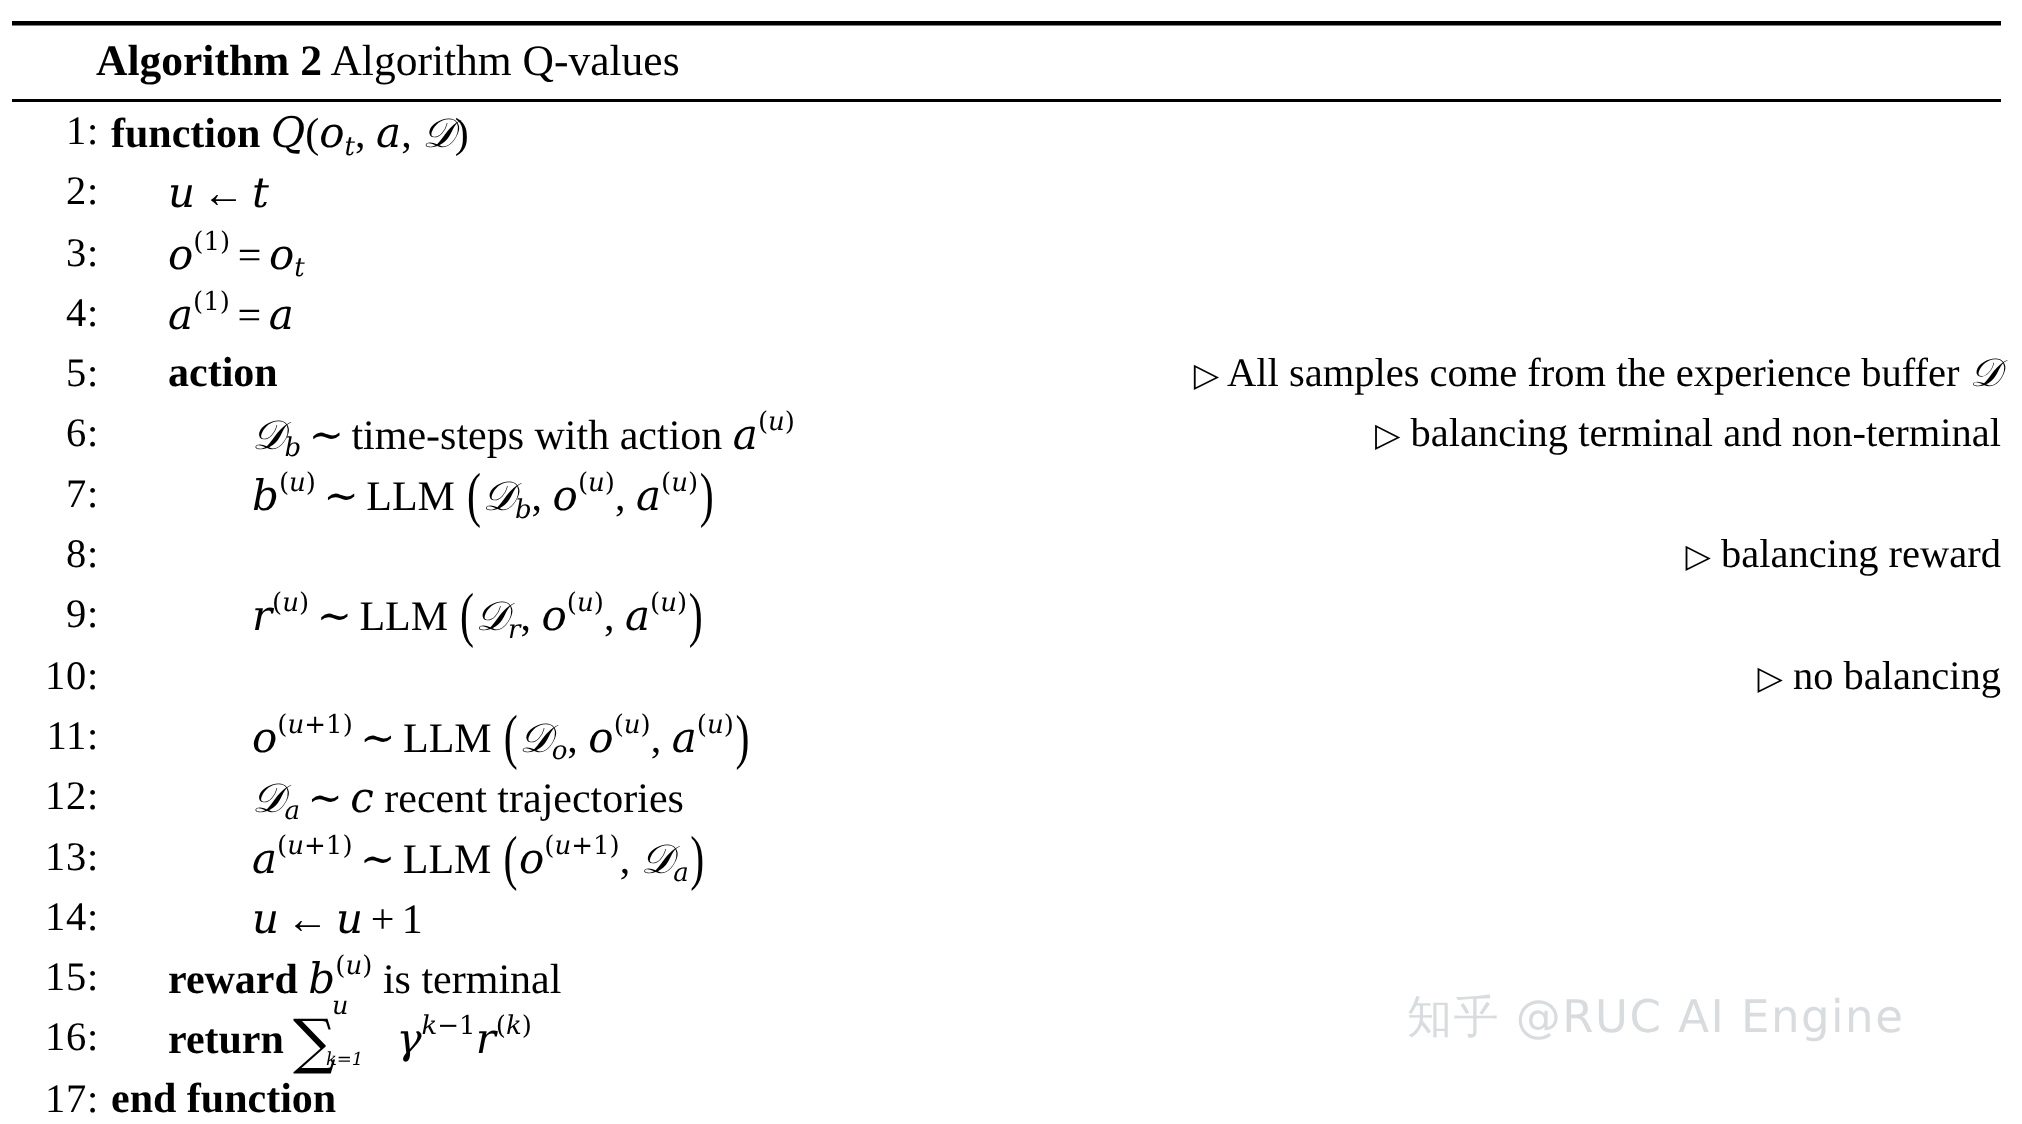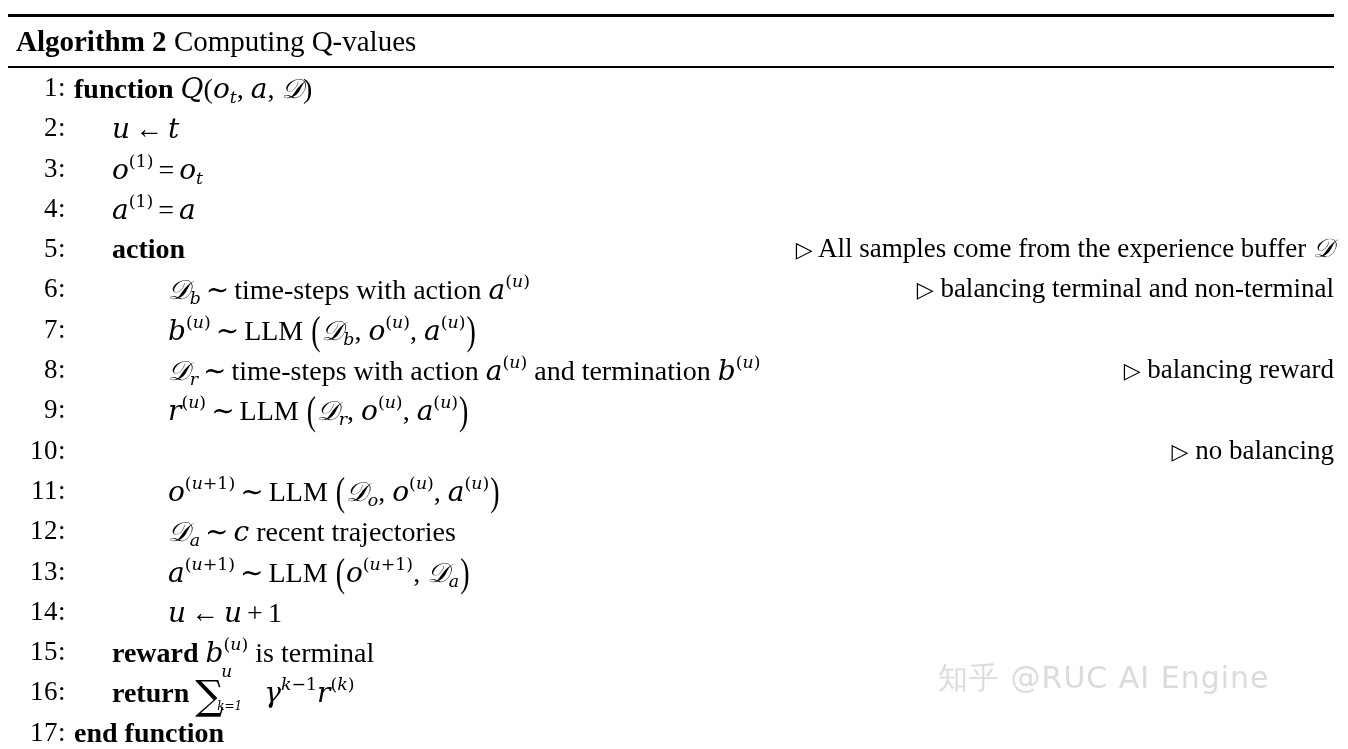--- a/index.html
+++ b/index.html
@@ -32,21 +32,21 @@
   .rule-top    { height: 3px; margin-top: 14px; }
   .rule-mid    { height: 2px; }
 
   
   .algo-title {
     font-size: 29px;
     line-height: 44px;
     padding: 2px 0 3px 8px;
     white-space: nowrap;
   }
-  .algo-title .kw { font-weight: bold; }
+  .algo-title .kw { font-weight: bold; margin-left: 48px; }
 
   
   .algo-body {
     padding-top: 4px;
   }
 
   .line {
     position: relative;
     height: 40.3px;
     white-space: nowrap;
@@ -156,21 +156,21 @@
 </style>
 </head>
 <body>
 
 <div id="algo">
 
   <div class="rule rule-top"></div>
 
   <div class="algo-title">
     <span class="kw">Algorithm 2</span>
-    <span>Computing Q-values</span>
+    <span>Algorithm Q-values</span>
   </div>
 
   <div class="rule rule-mid"></div>
 
   <div class="algo-body">
 
     <div class="line">
       <span class="lineno">1:</span>
       <span class="stmt ind1"><b>function</b> <span class="mi">Q</span><span class="rm">(</span><span class="mi">o</span><sub class="ex">t</sub><span class="rm">,&nbsp;</span><span class="mi">a</span><span class="rm">,&nbsp;</span><span class="mcal">𝒟</span><span class="rm">)</span></span>
     </div>
@@ -202,21 +202,20 @@
       <span class="comment"><span class="tri">▷</span> <span>balancing terminal and non-terminal</span></span>
     </div>
 
     <div class="line">
       <span class="lineno">7:</span>
       <span class="stmt ind3"><span class="mi">b</span><sup class="ex"><span class="up">(</span>u<span class="up">)</span></sup><span class="op">∼</span><span class="rm">LLM</span> <span class="paren">(</span><span class="mcal">𝒟</span><sub class="ex">b</sub><span class="rm">,&nbsp;</span><span class="mi">o</span><sup class="ex"><span class="up">(</span>u<span class="up">)</span></sup><span class="rm">,&nbsp;</span><span class="mi">a</span><sup class="ex"><span class="up">(</span>u<span class="up">)</span></sup><span class="paren">)</span></span>
     </div>
 
     <div class="line">
       <span class="lineno">8:</span>
-      <span class="stmt ind3"><span class="mcal">𝒟</span><sub class="ex">r</sub><span class="op">∼</span><span class="rm">time-steps with action</span> <span class="mi">a</span><sup class="ex"><span class="up">(</span>u<span class="up">)</span></sup> <span class="rm">and termination</span> <span class="mi">b</span><sup class="ex"><span class="up">(</span>u<span class="up">)</span></sup></span>
       <span class="comment"><span class="tri">▷</span> <span>balancing reward</span></span>
     </div>
 
     <div class="line">
       <span class="lineno">9:</span>
       <span class="stmt ind3"><span class="mi">r</span><sup class="ex"><span class="up">(</span>u<span class="up">)</span></sup><span class="op">∼</span><span class="rm">LLM</span> <span class="paren">(</span><span class="mcal">𝒟</span><sub class="ex">r</sub><span class="rm">,&nbsp;</span><span class="mi">o</span><sup class="ex"><span class="up">(</span>u<span class="up">)</span></sup><span class="rm">,&nbsp;</span><span class="mi">a</span><sup class="ex"><span class="up">(</span>u<span class="up">)</span></sup><span class="paren">)</span></span>
     </div>
 
     <div class="line">
       <span class="lineno">10:</span>

